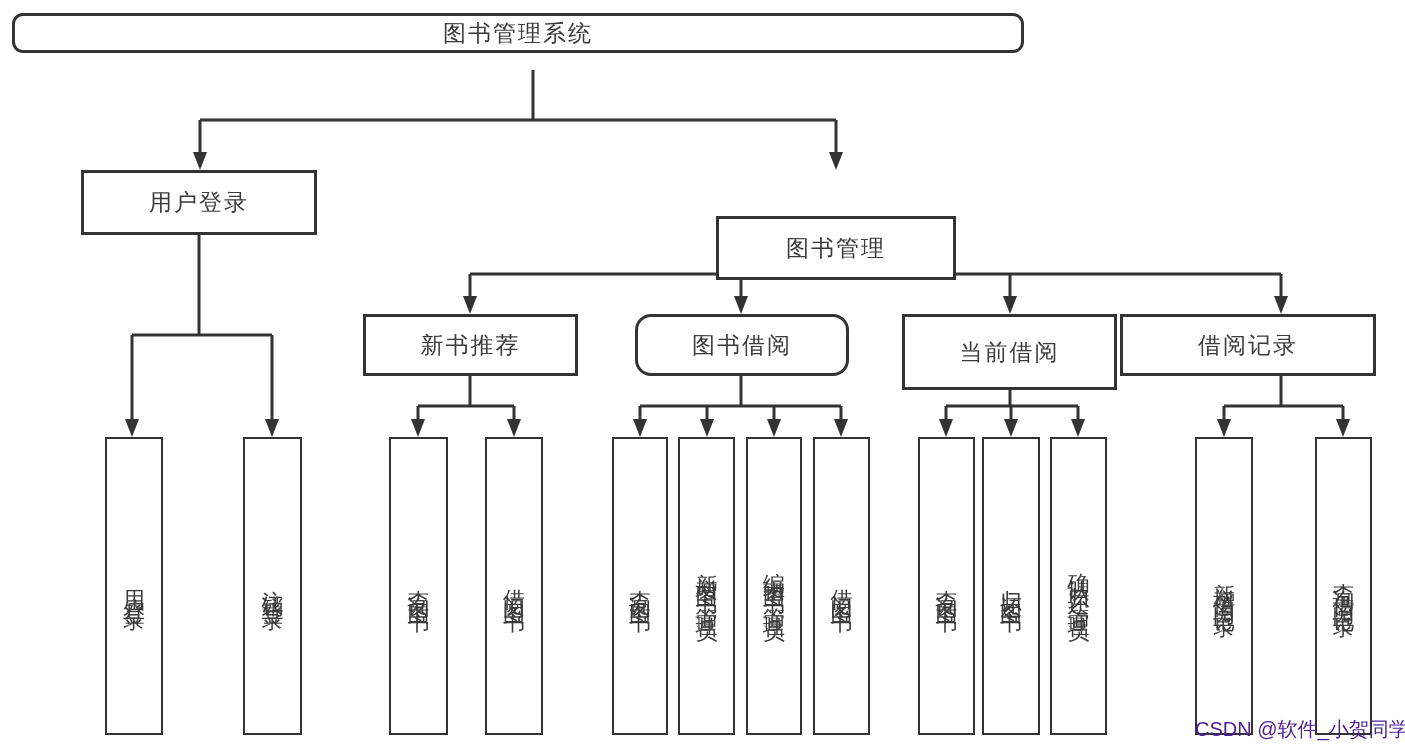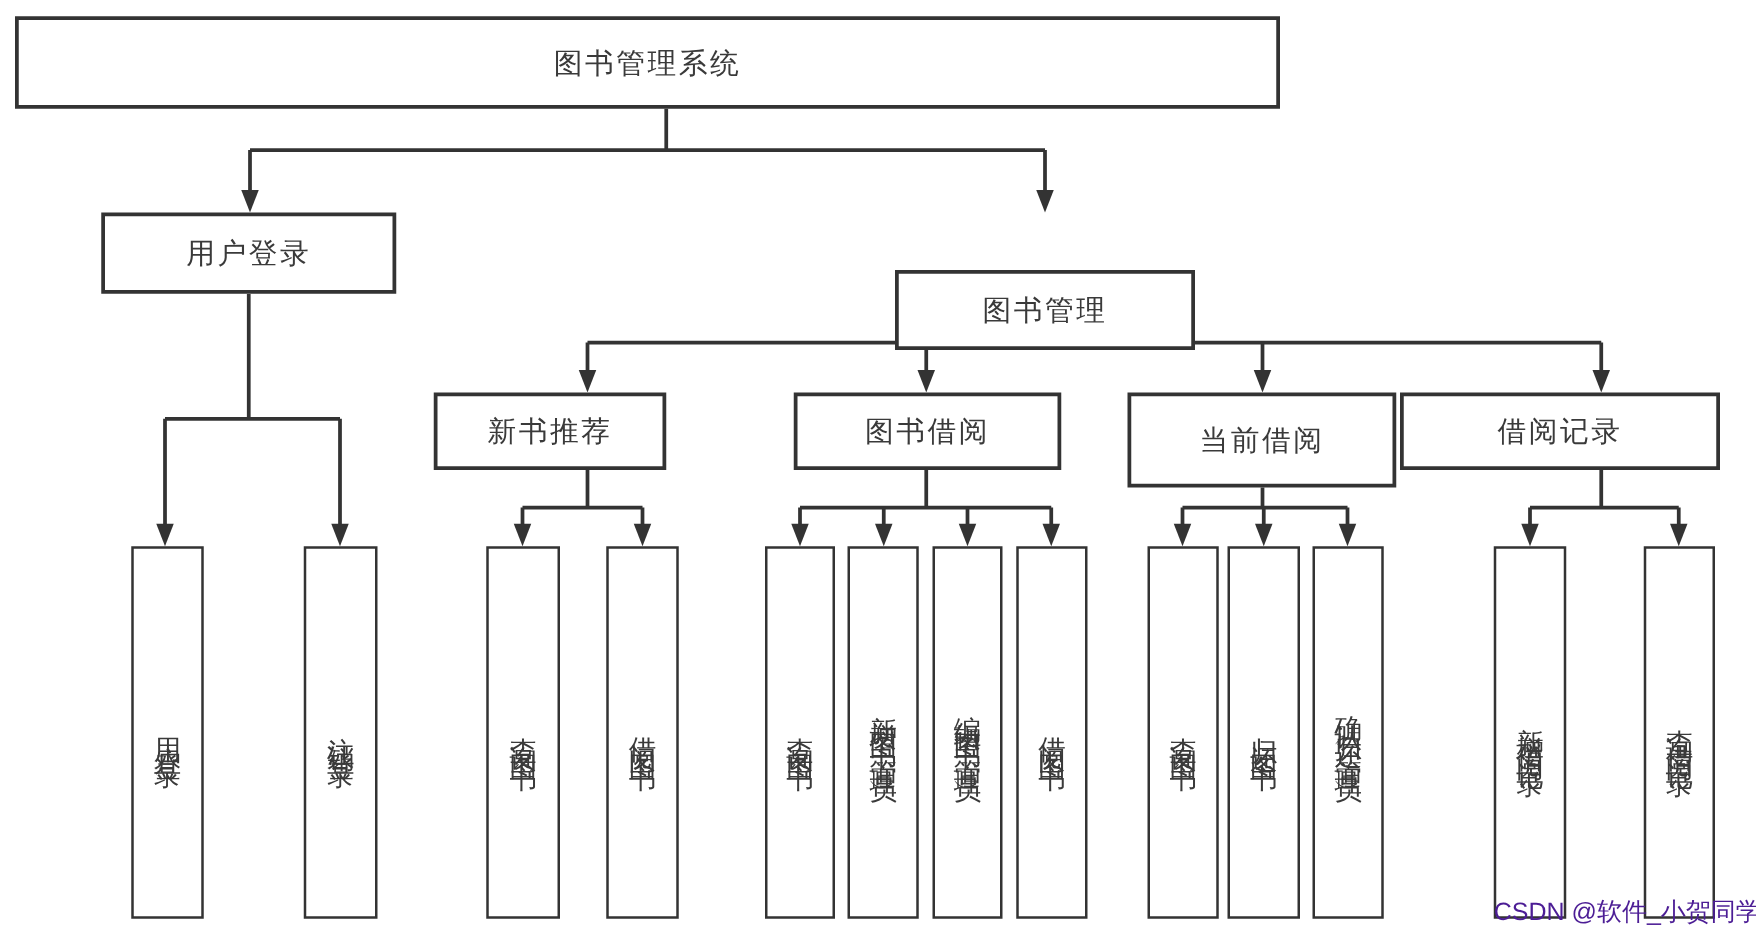--- a/index.html
+++ b/index.html
@@ -100,35 +100,35 @@
       <polygon points="774,437 767,419 781,419"></polygon>
       <polygon points="841,437 834,419 848,419"></polygon>
       <polygon points="946,437 939,419 953,419"></polygon>
       <polygon points="1011,437 1004,419 1018,419"></polygon>
       <polygon points="1078,437 1071,419 1085,419"></polygon>
       <polygon points="1224,437 1217,419 1231,419"></polygon>
       <polygon points="1343,437 1336,419 1350,419"></polygon>
     </g>
   </svg>
 
-  <div class="hbox" style="left:12px;top:13px;width:1012px;height:74px;">
+  <div class="hbox" style="left:12px;top:13px;width:1012px;height:40px;border-radius:11px;">
     <span class="hlabel">图书管理系统</span>
   </div>
 
   <div class="hbox" style="left:81px;top:170px;width:236px;height:65px;">
     <span class="hlabel">用户登录</span>
   </div>
   <div class="hbox" style="left:716px;top:170px;width:240px;height:64px;margin-top:46px;">
     <span class="hlabel">图书管理</span>
   </div>
 
-  <div class="hbox" style="left:347px;top:314px;width:186px;height:62px;align-items:center;">
+  <div class="hbox" style="left:363px;top:314px;width:215px;height:62px;align-items:center;">
     <span class="hlabel">新书推荐</span>
   </div>
-  <div class="hbox" style="left:635px;top:314px;width:214px;height:62px;">
+  <div class="hbox" style="left:635px;top:314px;width:214px;height:62px;border-radius:16px;">
     <span class="hlabel">图书借阅</span>
   </div>
   <div class="hbox" style="left:902px;top:314px;width:215px;height:76px;">
     <span class="hlabel">当前借阅</span>
   </div>
   <div class="hbox" style="left:1120px;top:314px;width:256px;height:62px;">
     <span class="hlabel">借阅记录</span>
   </div>
 
   <div class="vbox" style="left:105px;top:437px;width:58px;height:298px;">

